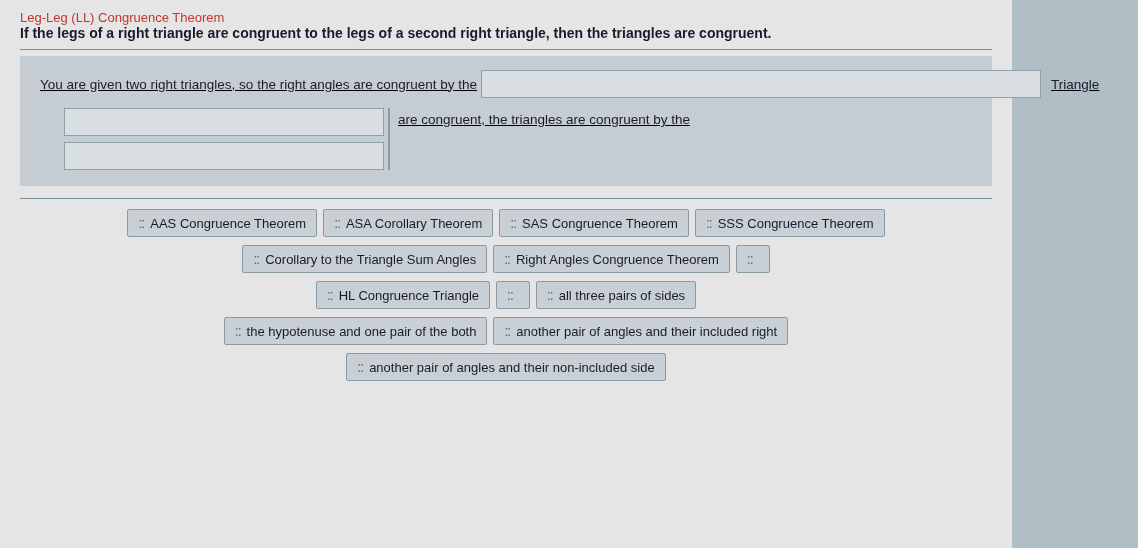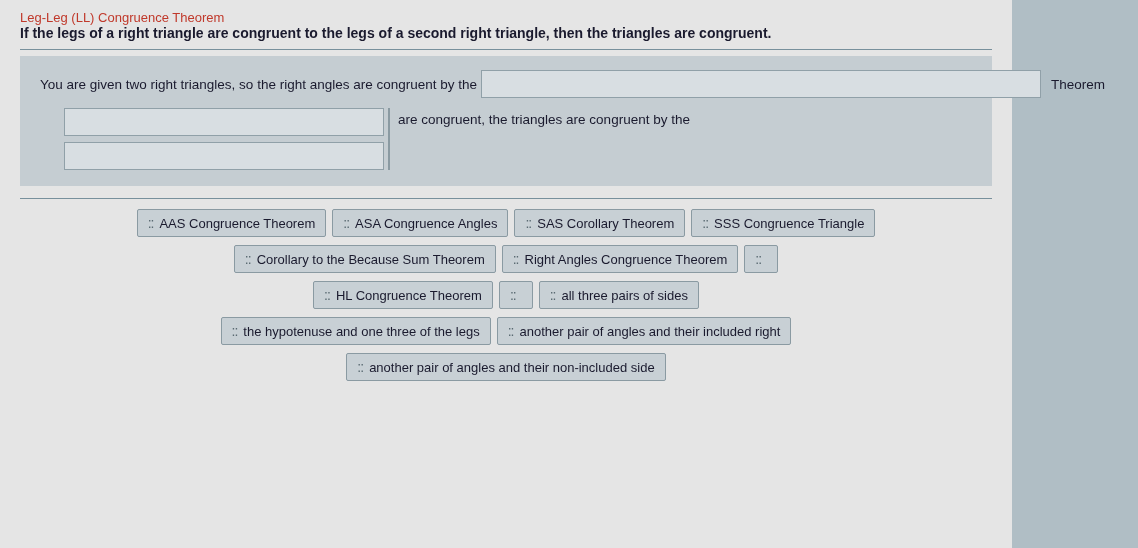--- a/index.html
+++ b/index.html
@@ -33,20 +33,21 @@
     }
     .divider {
       border: none;
       border-top: 1px solid #78909c;
       margin: 6px 0;
     }
     .proof-area {
       background: #c5cdd2;
       padding: 14px 20px 16px 20px;
       margin-bottom: 12px;
+      text-decoration: underline;
     }
     .proof-line {
       display: flex;
       align-items: center;
       margin-bottom: 10px;
       font-size: 13.5px;
       color: #1a1a2e;
     }
     .proof-line .text-segment {
       white-space: nowrap;
@@ -109,21 +110,21 @@
   <div class="theorem-header">
     <div class="theorem-title">Leg-Leg (LL) Congruence Theorem</div>
     <div class="theorem-desc">If the legs of a right triangle are congruent to the legs of a second right triangle, then the triangles are congruent.</div>
   </div>
   <hr class="divider">
   <div class="proof-area">
 
     <div class="proof-line">
       <span class="text-segment">You are given two right triangles, so the right angles are congruent by the</span>
       <div class="drop-box drop-box-wide"></div>
-      <span class="because-label">Theorem</span>
+      <span class="because-label">Triangle</span>
     </div>
 
     <div style="display:flex; align-items:flex-start; margin-left: 20px;">
       <div style="display:flex; flex-direction:column; align-items:flex-end; margin-right:0;">
         <div class="drop-box drop-box-medium" style="margin-bottom:6px; margin-left:0;"></div>
         <div class="drop-box drop-box-medium"></div>
       </div>
       <div style="width:2px; background:#8a9aa2; margin: 0 0 0 0; align-self:stretch;"></div>
       <div style="display:flex; align-items:center; margin-left: 8px; font-size:13.5px; color:#1a1a2e; align-self:flex-start; margin-top:4px;">
         <span>are congruent, the triangles are congruent by the</span>
@@ -134,64 +135,64 @@
 
   <div class="drag-items-area">
 
     <div class="drag-row">
       <div class="drag-chip">
         <span class="drag-handle">::</span>
         <span>AAS Congruence Theorem</span>
       </div>
       <div class="drag-chip">
         <span class="drag-handle">::</span>
-        <span>ASA Congruence Angles</span>
-      </div>
-      <div class="drag-chip">
-        <span class="drag-handle">::</span>
-        <span>SAS Corollary Theorem</span>
-      </div>
-      <div class="drag-chip">
-        <span class="drag-handle">::</span>
-        <span>SSS Congruence Triangle</span>
-      </div>
-    </div>
-
-    <div class="drag-row">
-      <div class="drag-chip">
-        <span class="drag-handle">::</span>
-        <span>Corollary to the Because Sum Theorem</span>
+        <span>ASA Corollary Theorem</span>
+      </div>
+      <div class="drag-chip">
+        <span class="drag-handle">::</span>
+        <span>SAS Congruence Theorem</span>
+      </div>
+      <div class="drag-chip">
+        <span class="drag-handle">::</span>
+        <span>SSS Congruence Theorem</span>
+      </div>
+    </div>
+
+    <div class="drag-row">
+      <div class="drag-chip">
+        <span class="drag-handle">::</span>
+        <span>Corollary to the Triangle Sum Angles</span>
       </div>
       <div class="drag-chip">
         <span class="drag-handle">::</span>
         <span>Right Angles Congruence Theorem</span>
       </div>
       <div class="drag-chip">
         <span class="drag-handle">::</span>
       </div>
     </div>
 
     <div class="drag-row">
       <div class="drag-chip">
         <span class="drag-handle">::</span>
-        <span>HL Congruence Theorem</span>
+        <span>HL Congruence Triangle</span>
       </div>
       <div class="drag-chip">
         <span class="drag-handle">::</span>
       </div>
       <div class="drag-chip">
         <span class="drag-handle">::</span>
         <span>all three pairs of sides</span>
       </div>
     </div>
 
     <div class="drag-row">
       <div class="drag-chip">
         <span class="drag-handle">::</span>
-        <span>the hypotenuse and one three of the legs</span>
+        <span>the hypotenuse and one pair of the both</span>
       </div>
       <div class="drag-chip">
         <span class="drag-handle">::</span>
         <span>another pair of angles and their included right</span>
       </div>
     </div>
 
     <div class="drag-row">
       <div class="drag-chip">
         <span class="drag-handle">::</span>

